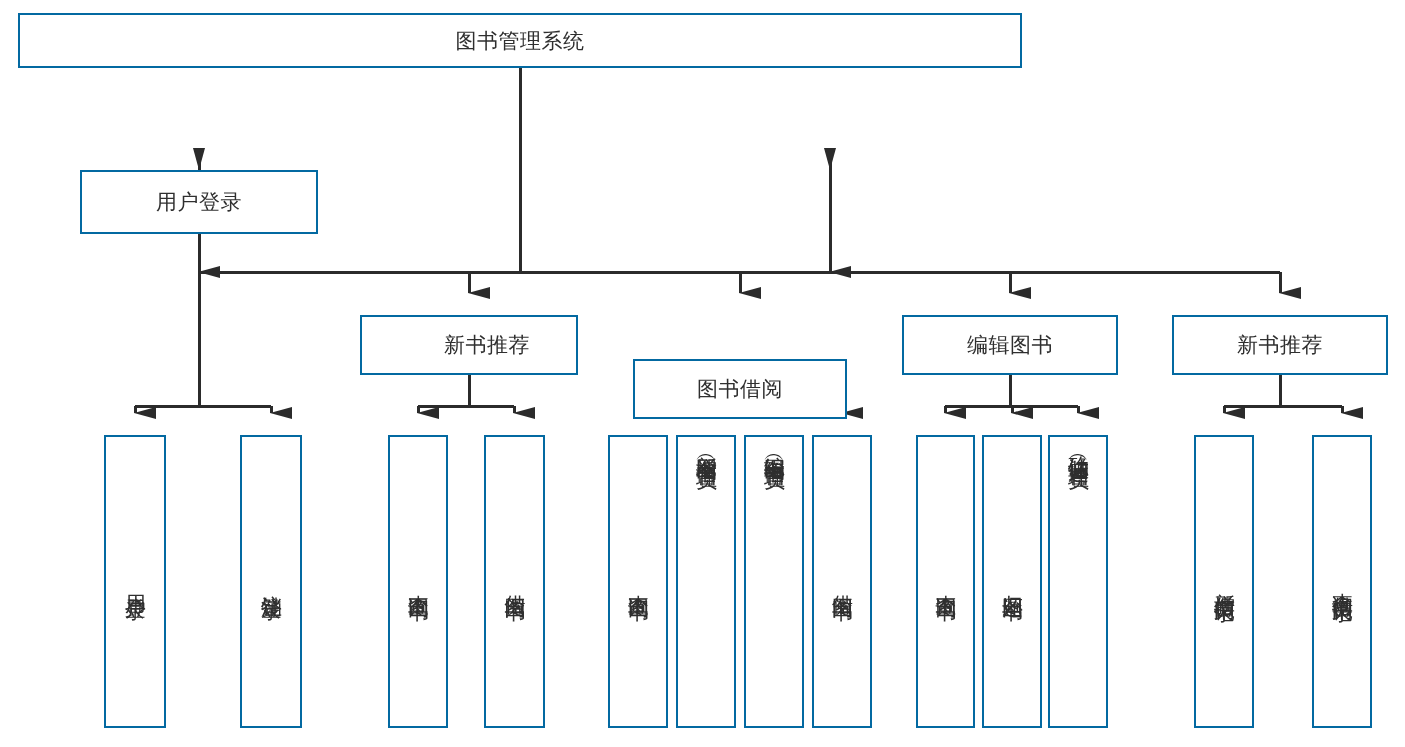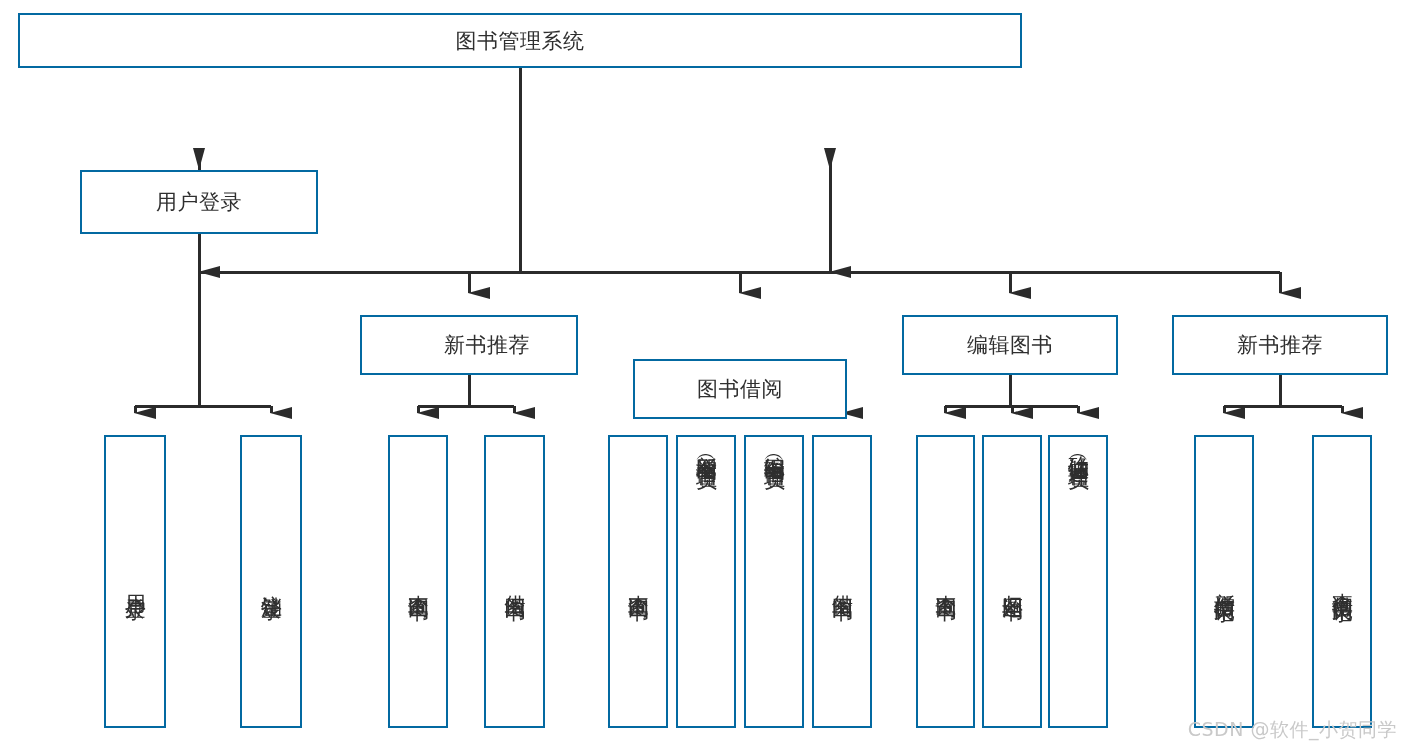--- a/index.html
+++ b/index.html
@@ -187,15 +187,14 @@
     <span class="label">确认归还（管理员）</span>
   </div>
 
   <div class="node vertical" style="left:1194px; top:435px; width:60px; height:293px;">
     <span class="label">新增借阅记录</span>
   </div>
   <div class="node vertical" style="left:1312px; top:435px; width:60px; height:293px;">
     <span class="label">查询借阅记录</span>
   </div>
 
-  <div id="watermark">CSDN @软件_小贺同学</div>
 
 </div>
 
 </body></html>

